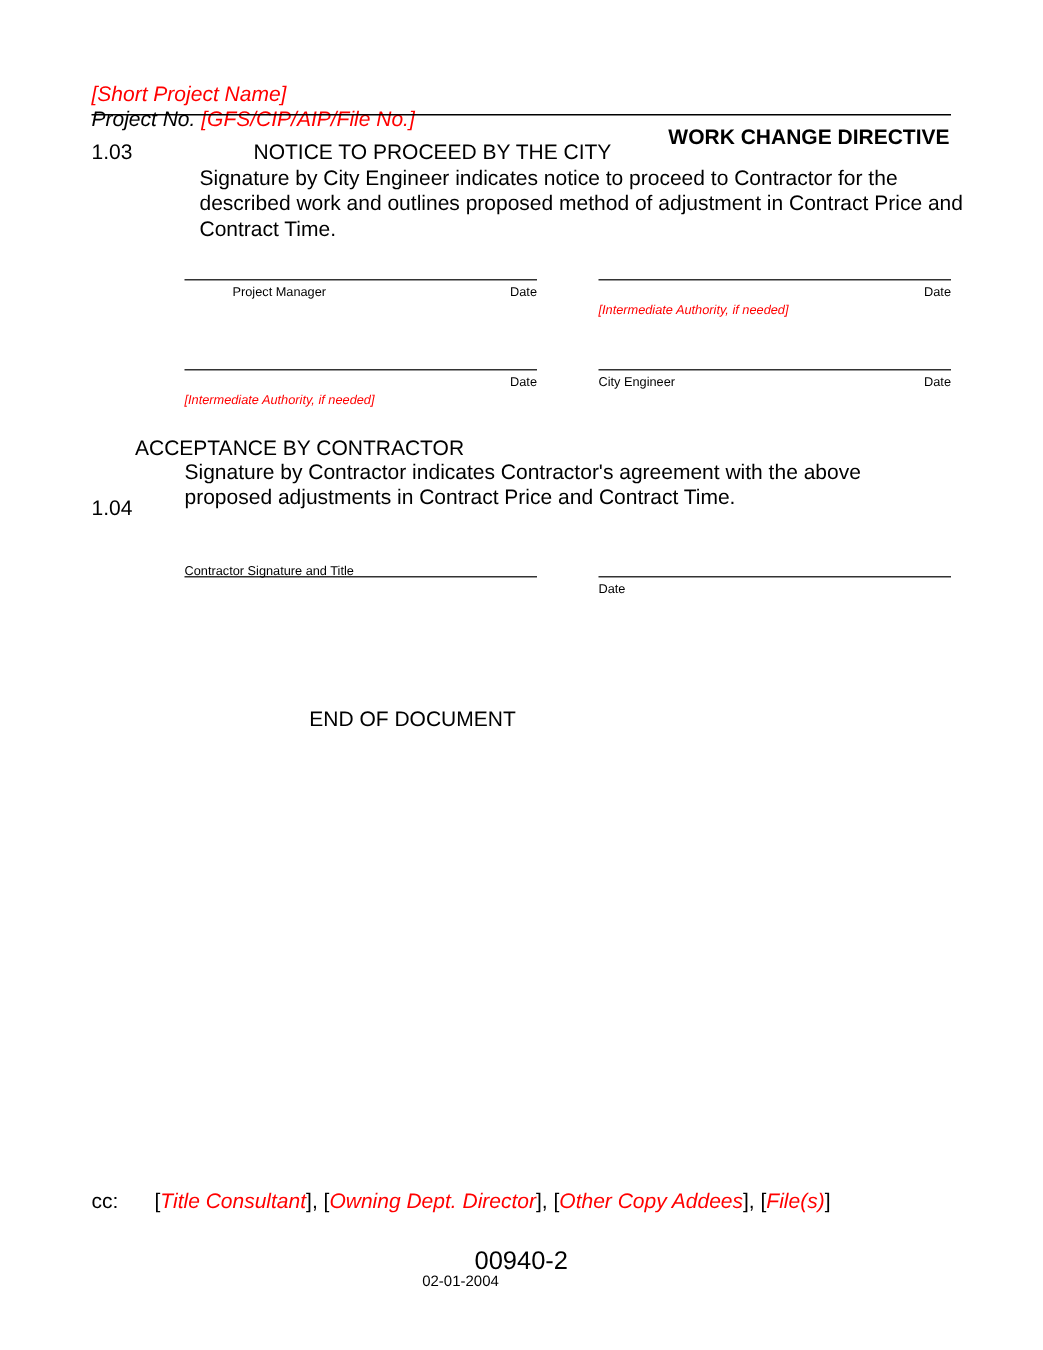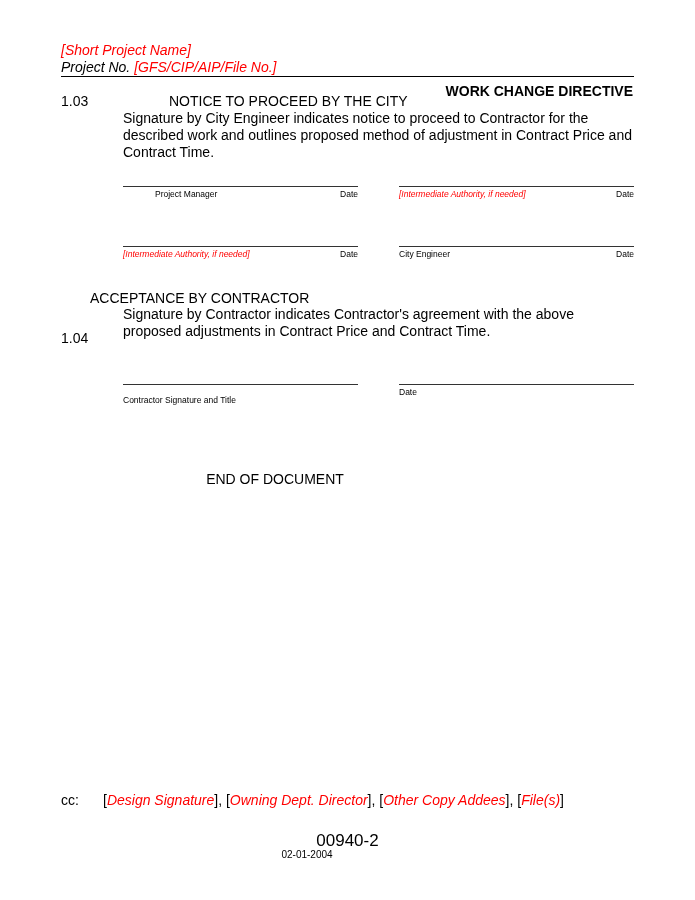--- a/index.html
+++ b/index.html
@@ -1,20 +1,20 @@
 <!DOCTYPE html>
 <html><head>
   <meta charset="utf-8">
   <style>
     * { margin: 0; padding: 0; box-sizing: border-box; }
     html, body { width: 695px; height: 900px; background: #ffffff; overflow: hidden; }
     body { position: relative; font-family: "Liberation Sans", sans-serif; color: #000; }
     .abs { position: absolute; white-space: nowrap; }
     .red { color: #ff0000; }
-    .it { font-style: italic; }
+    .it { font-style: italic; margin-top: 12px; }
     .hdr1 { left: 61px; top: 42px; font-size: 14px; }
     .hdr2 { left: 61px; top: 59px; font-size: 14px; }
     .hdr-title { right: 62px; top: 59px; font-size: 14px; font-weight: bold; margin-top: 24px; }
     .hdr-rule { left: 61px; top: 76px; width: 573px; height: 1px; background: #000; }
     .sec-num { font-size: 14px; }
     .sec-title { font-size: 14px; }
     .body-text { font-size: 14px; line-height: 17px; white-space: normal; width: 515px; }
     .sig-line { height: 1px; background: #333; }
     .sig-label { font-size: 8.5px; }
     .sig-date { font-size: 8.5px; text-align: right; }
@@ -29,21 +29,21 @@
 
 <div class="abs hdr1 red it">[Short Project Name]</div>
 <div class="abs hdr2 it">
   <span>Project No. </span><span class="red">[GFS/CIP/AIP/File No.]</span>
 </div>
 <div class="abs hdr-title">WORK CHANGE DIRECTIVE</div>
 <div class="abs hdr-rule"></div>
 
 <div class="abs sec-num" style="left:61px; top:93px;">1.03</div>
 <div class="abs sec-title" style="left:123px; top:93px;margin-left:46px;">NOTICE TO PROCEED BY THE CITY</div>
-<div class="abs body-text" style="left:123px; top:110px;">Signature by City Engineer indicates notice to proceed to Contractor for the described work and outlines proposed method of adjustment in Contract Price and Contract Time.</div>
+<div class="abs body-text" style="left:133px; top:110px;">Signature by City Engineer indicates notice to proceed to Contractor for the described work and outlines proposed method of adjustment in Contract Price and Contract Time.</div>
 
 <div class="abs sig-line" style="left:123px; top:186px; width:235px;"></div>
 <div class="abs sig-label" style="left:123px; top:189px;margin-left:32px;">Project Manager</div>
 <div class="abs sig-date" style="left:300px; width:58px; top:189px;">Date</div>
 
 <div class="abs sig-line" style="left:399px; top:186px; width:235px;"></div>
 <div class="abs sig-label red it" style="left:399px; top:189px;">[Intermediate Authority, if needed]</div>
 <div class="abs sig-date" style="left:576px; width:58px; top:189px;">Date</div>
 
 <div class="abs sig-line" style="left:123px; top:246px; width:235px;"></div>
@@ -52,25 +52,25 @@
 
 <div class="abs sig-line" style="left:399px; top:246px; width:235px;"></div>
 <div class="abs sig-label" style="left:399px; top:249px;">City Engineer</div>
 <div class="abs sig-date" style="left:576px; width:58px; top:249px;">Date</div>
 
 <div class="abs sec-num" style="left:61px; top:290px;margin-top:40px;">1.04</div>
 <div class="abs sec-title" style="left:90px; top:290px;">ACCEPTANCE BY CONTRACTOR</div>
 <div class="abs body-text" style="left:123px; top:306px; width:500px;">Signature by Contractor indicates Contractor's agreement with the above proposed adjustments in Contract Price and Contract Time.</div>
 
 <div class="abs sig-line" style="left:123px; top:384px; width:235px;"></div>
-<div class="abs sig-label" style="left:123px; top:395px;">Contractor Signature and Title</div>
+<div class="abs sig-label" style="left:123px; top:375px;">Contractor Signature and Title</div>
 <div class="abs sig-line" style="left:399px; top:384px; width:235px;"></div>
 <div class="abs sig-label" style="left:399px; top:387px;">Date</div>
 
 <div class="abs end">END OF DOCUMENT</div>
 
 <div class="abs cc-label">cc:</div>
 <div class="abs cc-list">
-  [<span class="red it">Design Signature</span>], [<span class="red it">Owning Dept. Director</span>], [<span class="red it">Other Copy Addees</span>], [<span class="red it">File(s)</span>]
+  [<span class="red it">Title Consultant</span>], [<span class="red it">Owning Dept. Director</span>], [<span class="red it">Other Copy Addees</span>], [<span class="red it">File(s)</span>]
 </div>
 
 <div class="abs pgnum">00940-2</div>
 <div class="abs pgdate">02-01-2004</div>
 
 </body></html>

